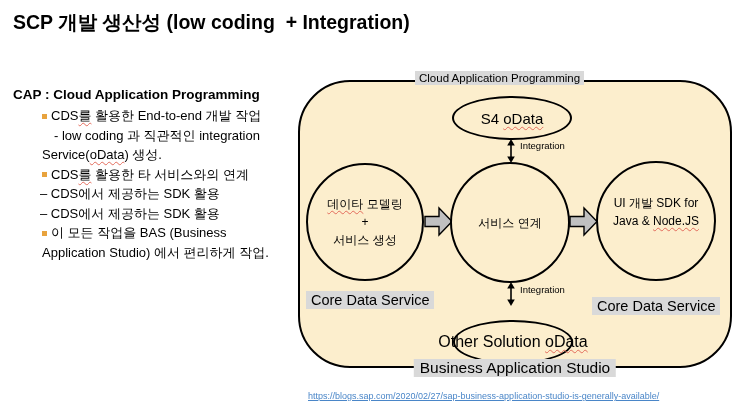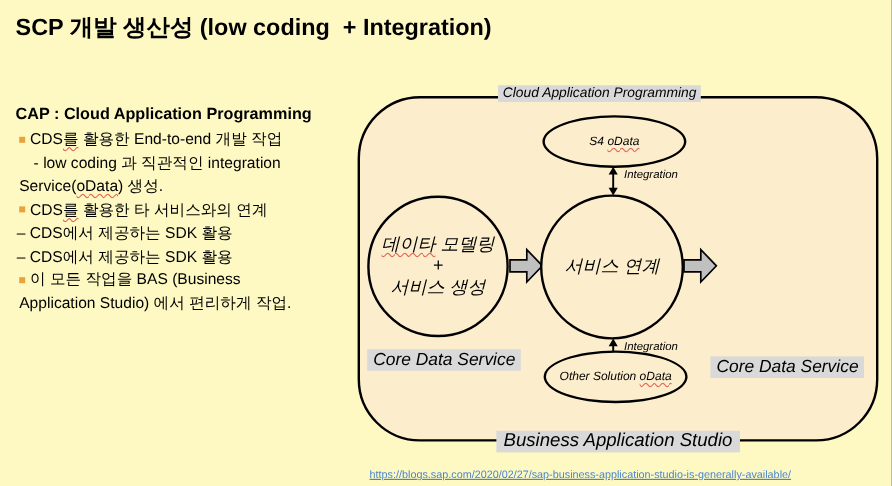--- a/index.html
+++ b/index.html
@@ -6,44 +6,44 @@
     --diagram_fill:#FCEECD;
     --label_bg:#D9D9D9;
     --arrow_fill:#C0C0C0;
     --bullet:#E8A33D;
     --link:#4A86C8;
     --squiggle:#E36C5C;
     --stroke:#000000;
   }
   html,body{margin:0;padding:0;background:#888;}
   .slide{
-    position:relative;width:743px;height:405px;background:#fef9c3;
+    position:relative;width:743px;height:405px;background:#ffffff;
     font-family:"Liberation Sans","DejaVu Sans",sans-serif;color:#000;
     overflow:hidden;margin:0 auto;
   }
   .title{
     position:absolute;left:13px;top:9px;font-size:19.5px;font-weight:bold;
     white-space:pre;letter-spacing:0px;
   }
   
   .left-panel{position:absolute;left:13px;top:87px;width:292px;}
   .panel-heading{font-size:13.5px;font-weight:bold;margin:0 0 4px 0;}
-  .bullets{font-size:13px;line-height:19.5px;}
+  .bullets{font-size:13px;line-height:19.5px;margin-left:26px;}
   .b-line{position:relative;padding-left:12px;white-space:nowrap;}
   .b-line .bullet-sq{
     position:absolute;left:3px;top:7.5px;width:5px;height:5px;
     background:var(--bullet);display:inline-block;
   }
   .sq{
     text-decoration-line:underline;text-decoration-style:wavy;
     text-decoration-color:var(--squiggle);text-decoration-thickness:1px;
     text-underline-offset:2px;
   }
   
-  .diagram{position:absolute;left:298px;top:80px;width:434px;height:288px;font-style:italic;}
+  .diagram{position:absolute;left:298px;top:80px;width:434px;height:288px;}
   .frame{
     position:absolute;left:0;top:0;right:0;bottom:0;
     border:2.5px solid var(--stroke);border-radius:52px;
     background:var(--diagram_fill);box-sizing:border-box;
   }
   .chip{
     position:absolute;background:var(--label_bg);white-space:nowrap;
     padding:1px 4px;z-index:3;
   }
   .top-chip{left:117px;top:-9px;font-size:11.5px;}
@@ -52,26 +52,26 @@
   .ellipse{
     position:absolute;border:2px solid var(--stroke);border-radius:50%;
     background:var(--diagram_fill);display:flex;flex-direction:column;
     align-items:center;justify-content:center;text-align:center;
     box-sizing:border-box;z-index:2;
   }
   .circle{
     position:absolute;border:2px solid var(--stroke);border-radius:50%;
     background:var(--diagram_fill);display:flex;flex-direction:column;
     align-items:center;justify-content:center;text-align:center;
-    box-sizing:border-box;z-index:2;font-size:15px;
+    box-sizing:border-box;z-index:2;font-size:12px;
   }
   .circle .seg-line{line-height:18px;white-space:nowrap;}
   .ellipse .seg-line{white-space:nowrap;}
-  .el-s4{left:154px;top:16px;width:120px;height:44px;font-size:10px;}
-  .el-other{left:155px;top:212px;width:120px;height:44px;font-size:10px;}
+  .el-s4{left:154px;top:16px;width:120px;height:44px;font-size:15px;}
+  .el-other{left:155px;top:240px;width:120px;height:44px;font-size:16px;}
   .c-left{left:8px;top:83px;width:118px;height:118px;}
   .c-center{left:152px;top:82px;width:120px;height:121px;}
   .c-right{left:298px;top:81px;width:120px;height:120px;padding-bottom:18px;}
   .int-label{position:absolute;font-size:9.5px;z-index:3;white-space:nowrap;}
   .abs{position:absolute;z-index:2;}
   
   .footer{position:absolute;left:308px;top:385px;width:434px;text-align:left;}
   .footer a{
     color:var(--link);font-size:9px;text-decoration:underline;
     text-decoration-color:var(--link);white-space:nowrap;
@@ -125,20 +125,24 @@
     </svg>
 
     <div class="circle c-center">
         <div class="seg-line"><span>서비스 연계</span></div>
       </div>
 
     <svg class="abs" style="left:271px;top:126px" width="29" height="31" viewBox="0 0 29 31">
       <polygon points="1,10.5 15,10.5 15,2 28,15.5 15,29 15,20.5 1,20.5" fill="var(--arrow_fill)" stroke="#000" stroke-width="1.4"></polygon>
     </svg>
 
+    <div class="circle c-right">
+        <div class="seg-line"><span>UI 개발 SDK for</span></div>
+        <div class="seg-line"><span>Java &amp; </span><span class="sq">Node.JS</span></div>
+      </div>
 
     <div class="chip core-chip" style="left:8px;top:211px">Core Data Service</div>
     <div class="chip core-chip" style="left:294px;top:217px">Core Data Service</div>
 
     <svg class="abs" style="left:206px;top:202px" width="14" height="24" viewBox="0 0 14 24">
       <line x1="7" y1="4" x2="7" y2="20" stroke="#000" stroke-width="1.6"></line>
       <polygon points="7,0 3.2,6.5 10.8,6.5" fill="#000"></polygon>
       <polygon points="7,24 3.2,17.5 10.8,17.5" fill="#000"></polygon>
     </svg>
     <div class="int-label" style="left:222px;top:204px">Integration</div>

